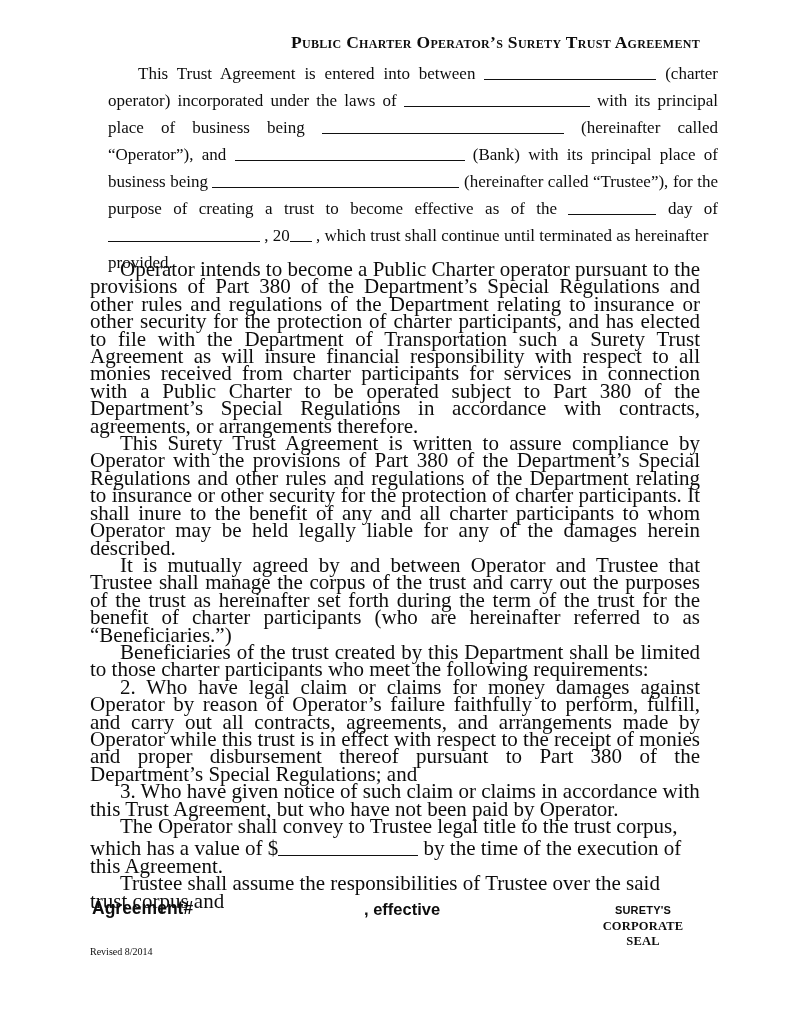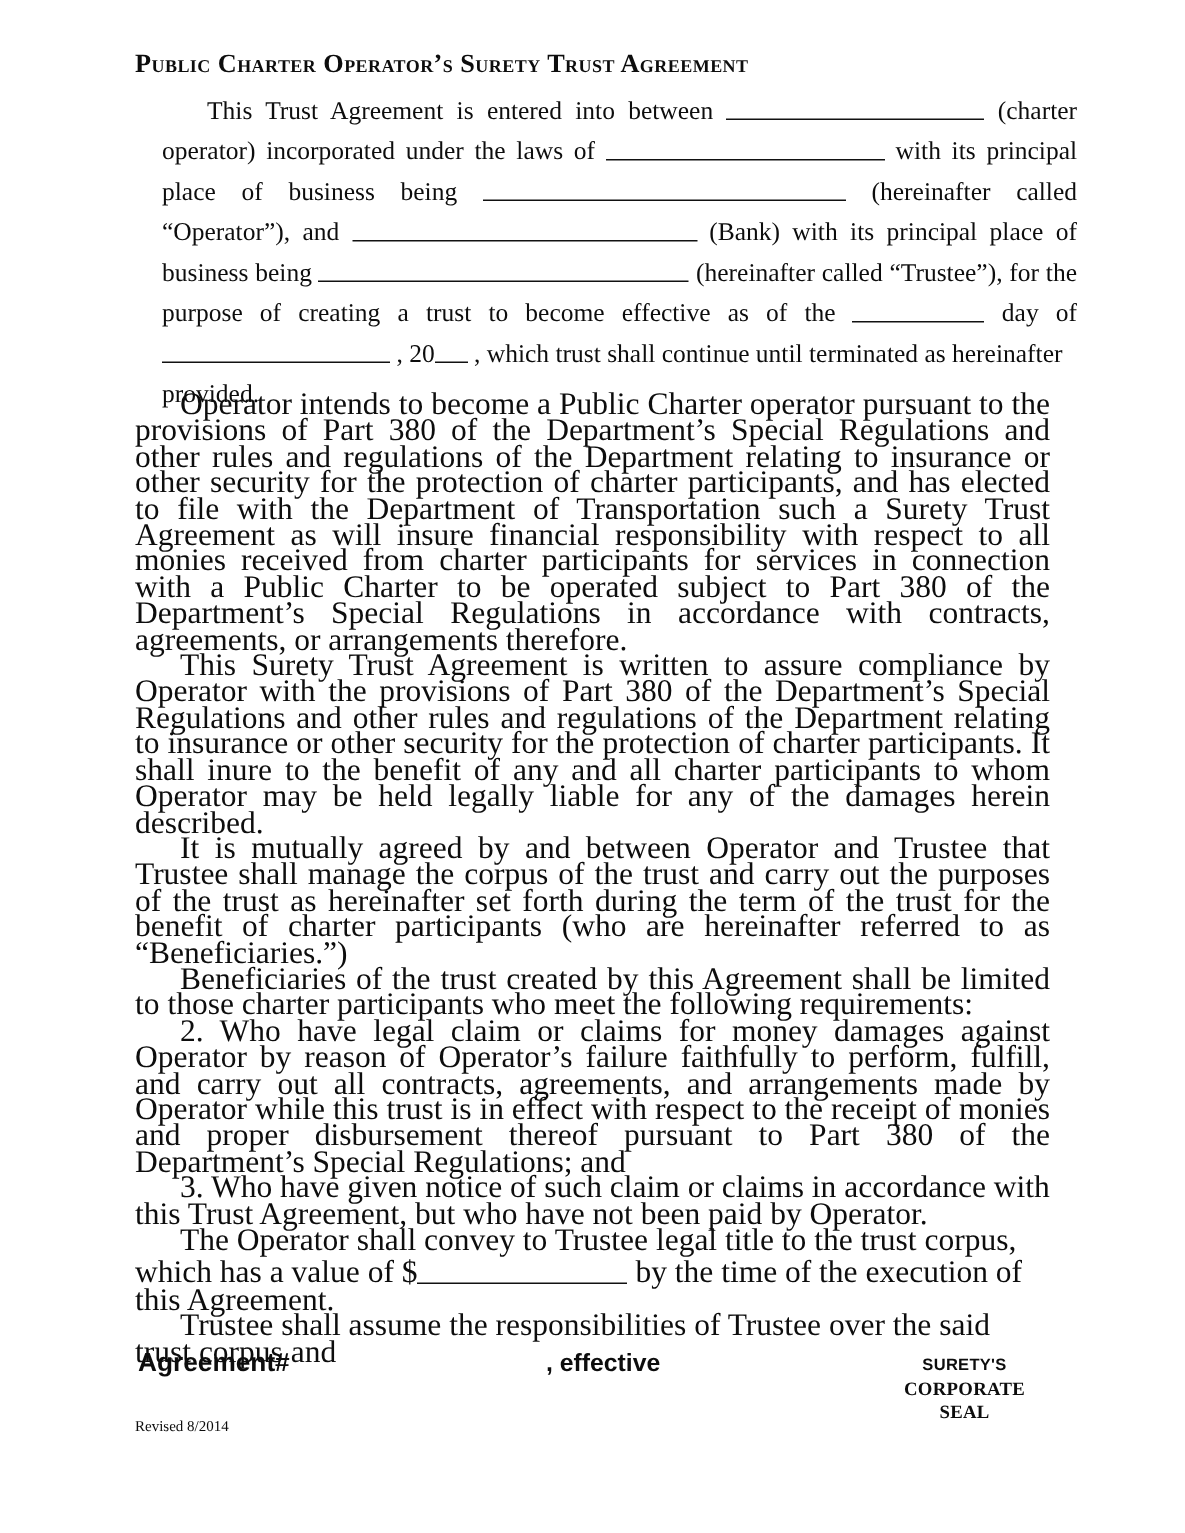--- a/index.html
+++ b/index.html
@@ -22,21 +22,21 @@
     width: 790px;
     height: 1022px;
   }
 
   
   .doc-title {
     position: absolute;
     left: 90px;
     top: 33px;
     width: 610px;
-    text-align: left;
+    text-align: right;
     font-family: "Liberation Serif", "DejaVu Serif", serif;
     font-weight: bold;
     font-size: 17.5px;
     font-variant: small-caps;
     letter-spacing: 0.3px;
     line-height: 1.1;
   }
 
   
   .opening {
@@ -167,21 +167,21 @@
   </div>
 
   <div class="body-block">
 
     <p>Operator intends to become a Public Charter operator pursuant to the provisions of Part 380 of the Department’s Special Regulations and other rules and regulations of the Department relating to insurance or other security for the protection of charter participants, and has elected to file with the Department of Transportation such a Surety Trust Agreement as will insure financial responsibility with respect to all monies received from charter participants for services in connection with a Public Charter to be operated subject to Part 380 of the Department’s Special Regulations in accordance with contracts, agreements, or arrangements therefore.</p>
 
     <p>This Surety Trust Agreement is written to assure compliance by Operator with the provisions of Part 380 of the Department’s Special Regulations and other rules and regulations of the Department relating to insurance or other security for the protection of charter participants. It shall inure to the benefit of any and all charter participants to whom Operator may be held legally liable for any of the damages herein described.</p>
 
     <p>It is mutually agreed by and between Operator and Trustee that Trustee shall manage the corpus of the trust and carry out the purposes of the trust as hereinafter set forth during the term of the trust for the benefit of charter participants (who are hereinafter referred to as “Beneficiaries.”)</p>
 
-    <p>Beneficiaries of the trust created by this Agreement shall be limited to those charter participants who meet the following requirements:</p>
+    <p>Beneficiaries of the trust created by this Department shall be limited to those charter participants who meet the following requirements:</p>
 
 
     <p>2.   Who have legal claim or claims for money damages against Operator by reason of Operator’s failure faithfully to perform, fulfill, and carry out all contracts, agreements, and arrangements made by Operator while this trust is in effect with respect to the receipt of monies and proper disbursement thereof pursuant to Part 380 of the Department’s Special Regulations; and</p>
 
     <p class="flush">3.   Who have given notice of such claim or claims in accordance with this Trust Agreement, but who have not been paid by Operator.</p>
 
     <p class="flush"><span>The Operator shall convey to Trustee legal title to the trust corpus, which has a value of $</span><span class="blank b-amount"></span>
       <span>by the time of the execution of this Agreement.</span></p>
 
     <p class="flush">Trustee shall assume the responsibilities of Trustee over the said trust corpus and</p>

